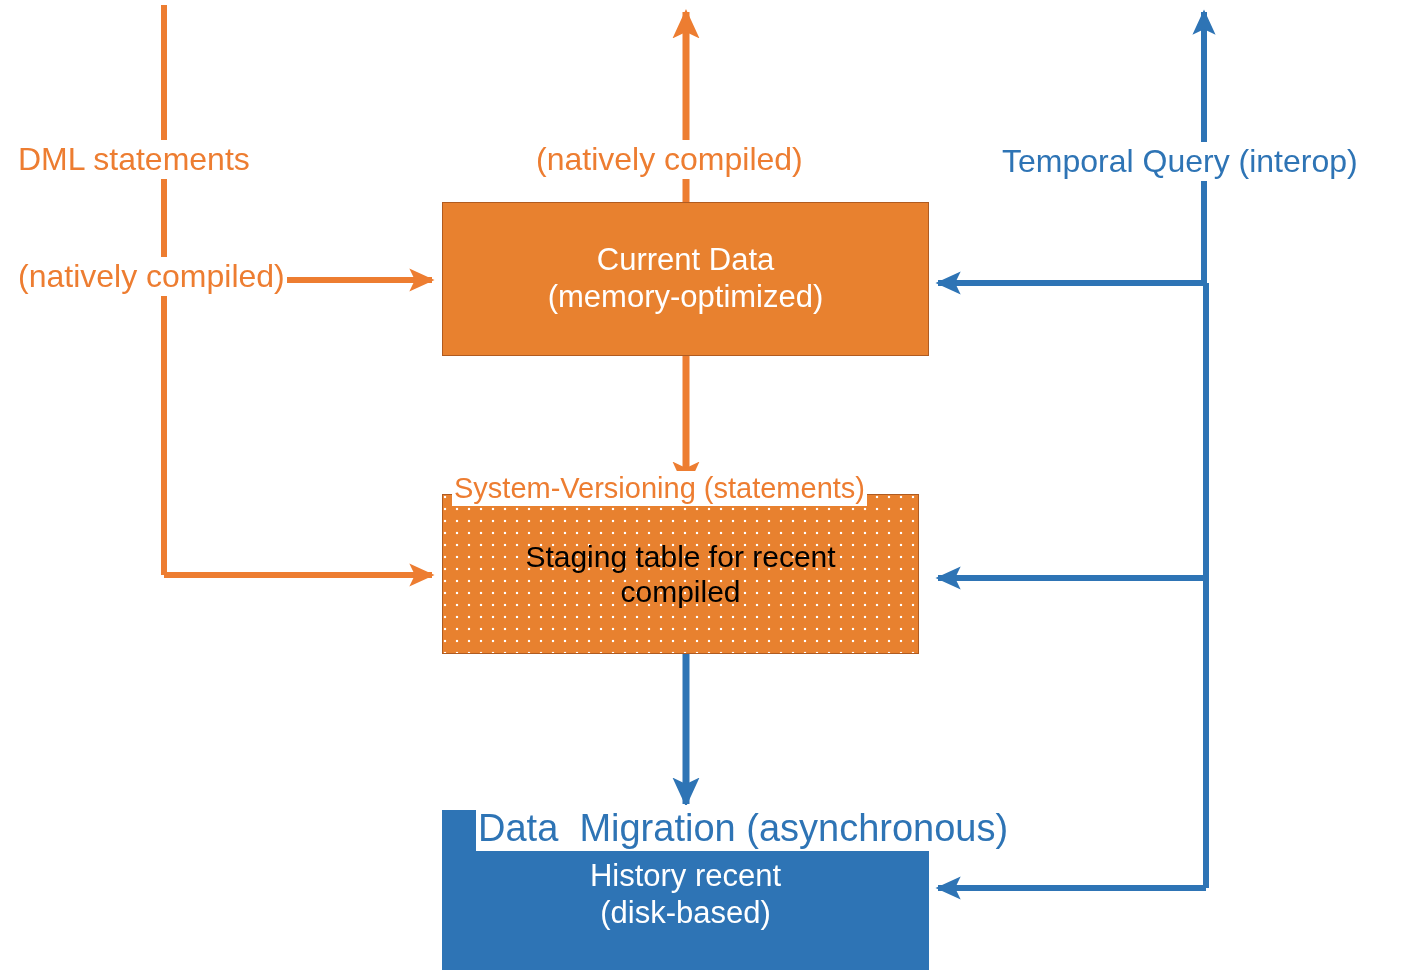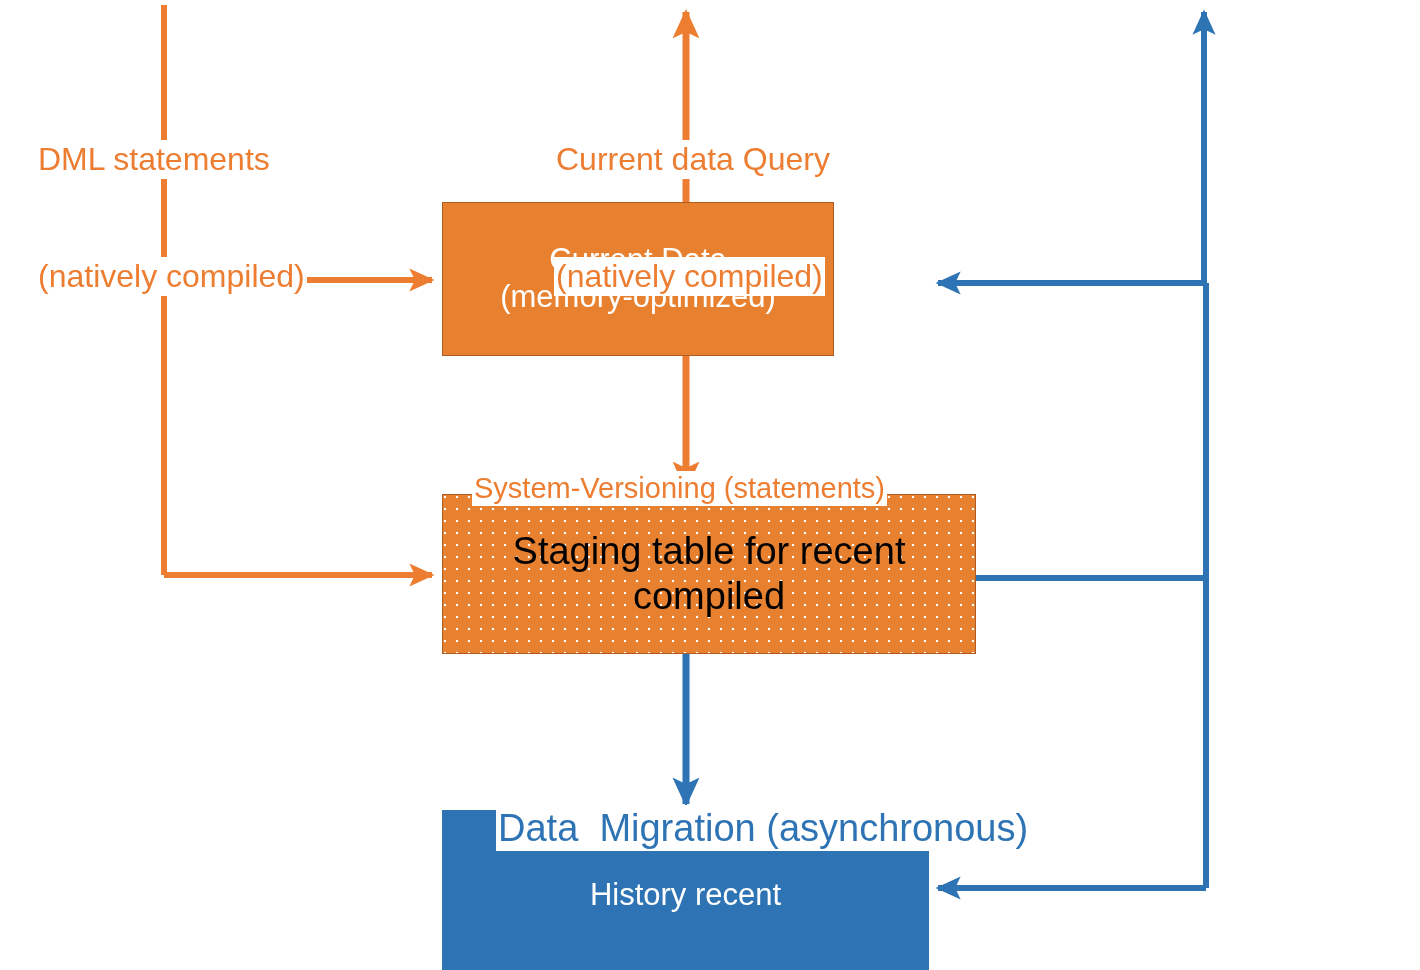--- a/index.html
+++ b/index.html
@@ -22,50 +22,49 @@
     display: flex;
     flex-direction: column;
     align-items: center;
     justify-content: center;
     text-align: center;
     line-height: 1.18;
   }
   .box .line { display: block; white-space: pre; }
 
   #box-current-data {
-    left: 442px; top: 202px; width: 392px; height: 154px;
+    left: 442px; top: 202px; width: 487px; height: 154px;
     background: #E8812F;
     border: 1.5px solid #B05B20;
     color: #ffffff;
     font-size: 31px;
   }
   #box-staging-table {
-    left: 442px; top: 494px; width: 534px; height: 160px;
+    left: 442px; top: 494px; width: 477px; height: 160px;
     background-color: #E8812F;
     background-image:
       radial-gradient(circle at 2px 2px, #ffffff 1.35px, rgba(255,255,255,0) 1.6px);
     background-size: 12px 12px;
     border: 1.5px solid #B05B20;
     color: #000000;
-    font-size: 38px;
+    font-size: 30px;
   }
   #box-history-table {
     left: 442px; top: 810px; width: 487px; height: 170px;
     background: #2E74B5;
     border: none;
     color: #ffffff;
     font-size: 31px;
   }
 
   
   .label {
     position: absolute;
     white-space: pre;
     line-height: 1.22;
-    margin-left: 20px;
   }
   .label.orange { color: #ED7D31; }
   .label.blue   { color: #2E74B5; }
   
   .label .bg {
     background: #ffffff;
     display: inline-block;
     padding: 0 2px;
   }
 
@@ -145,32 +144,35 @@
     <span class="line">(memory-optimized)</span>
   </div>
 
   <div class="box" id="box-staging-table">
     <span class="line">Staging table for recent</span>
     <span class="line">compiled</span>
   </div>
 
   <div class="box" id="box-history-table">
     <span class="line">History recent</span>
+    <span class="line">(disk-based)</span>
   </div>
 
   <div class="label orange" id="label-dml">
     <div><span class="bg">DML statements</span></div>
     <div><span class="bg">(natively compiled)</span></div>
   </div>
 
   <div class="label orange" id="label-current-query">
-    <div><span class="bg">Current data Query</span></div>
     <div><span class="bg">(natively compiled)</span></div>
   </div>
 
+  <div class="label blue" id="label-temporal-query">
+    <div><span class="bg">Temporal Query (interop)</span></div>
+  </div>
 
   <div class="label orange" id="label-system-versioning">
     <div><span class="bg">System-Versioning (statements)</span></div>
   </div>
 
   <div class="label blue" id="label-data-migration">
     <div><span class="bg">Data  Migration (asynchronous)</span></div>
   </div>
 
 </div>

